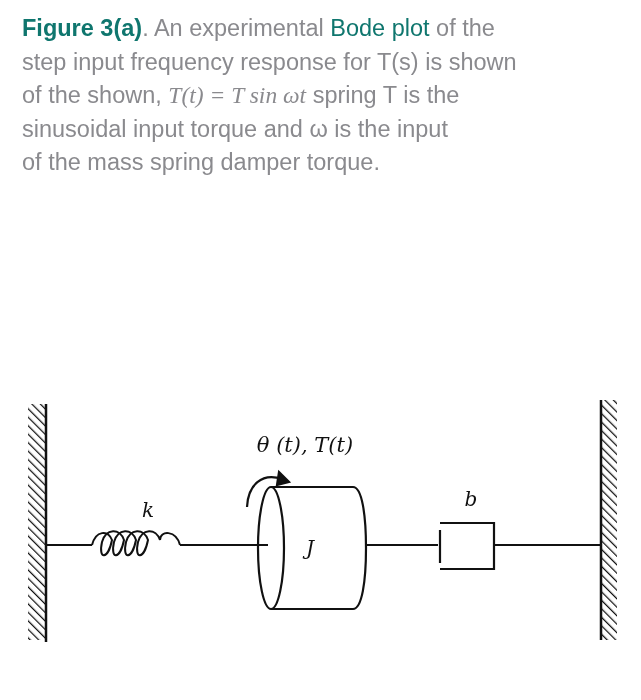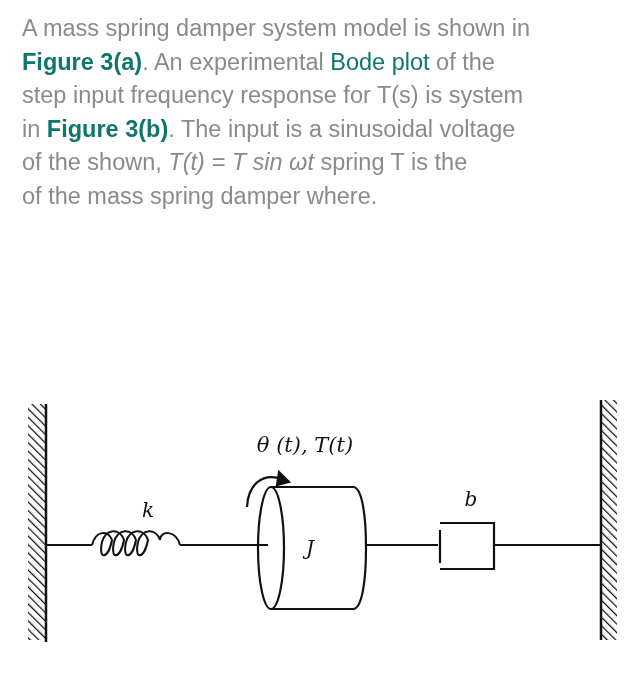--- a/index.html
+++ b/index.html
@@ -3,36 +3,35 @@
 <meta charset="utf-8">
 <style>
   html, body { margin: 0; padding: 0; background: #ffffff; }
   body { width: 641px; height: 700px; position: relative; overflow: hidden; }
   .text-block {
     position: absolute; left: 22px; top: 12px; width: 610px;
     font-family: "Liberation Sans", sans-serif;
     font-size: 23.5px; line-height: 33.6px; color: #8a8a8e;
   }
   .text-block b { color: #0f766e; font-weight: bold; }
-  .text-block i { font-style: italic; }
+  .text-block i { font-style: italic; font-family: Liberation Serif, serif; }
   .text-block a { color: #0f766e; }
   .line { display: block; white-space: nowrap; }
   .figure { position: absolute; left: 0; top: 390px; width: 641px; height: 260px; }
   .fig-label { font-family: "DejaVu Serif", serif; font-style: italic; fill: #111; }
 </style>
 </head>
 <body>
 
 <div class="text-block">
-  <span class="line"><span>A mass spring damper system model is shown in</span></span>
   <span class="line"><b>Figure 3(a)</b><span>. An experimental </span><a>Bode plot</a><span> of the</span></span>
-  <span class="line"><span>step input frequency response for T(s) is system</span></span>
-  <span class="line"><span>in </span><b>Figure 3(b)</b><span>. The input is a sinusoidal voltage</span></span>
+  <span class="line"><span>step input frequency response for T(s) is shown</span></span>
   <span class="line"><span>of the shown, </span><i>T(t) = T sin ωt</i><span> spring T is the</span></span>
-  <span class="line"><span>of the mass spring damper where.</span></span>
+  <span class="line"><span>sinusoidal input torque and ω is the input</span></span>
+  <span class="line"><span>of the mass spring damper torque.</span></span>
 </div>
 
 <div class="figure">
   <svg width="641" height="260" viewBox="0 0 641 260" xmlns="http://www.w3.org/2000/svg">
     <defs>
       <pattern id="hatch" patternUnits="userSpaceOnUse" width="6" height="6" patternTransform="rotate(-45)">
         <line x1="0" y1="0" x2="0" y2="6" stroke="#111" stroke-width="2.5"></line>
       </pattern>
     </defs>
 

